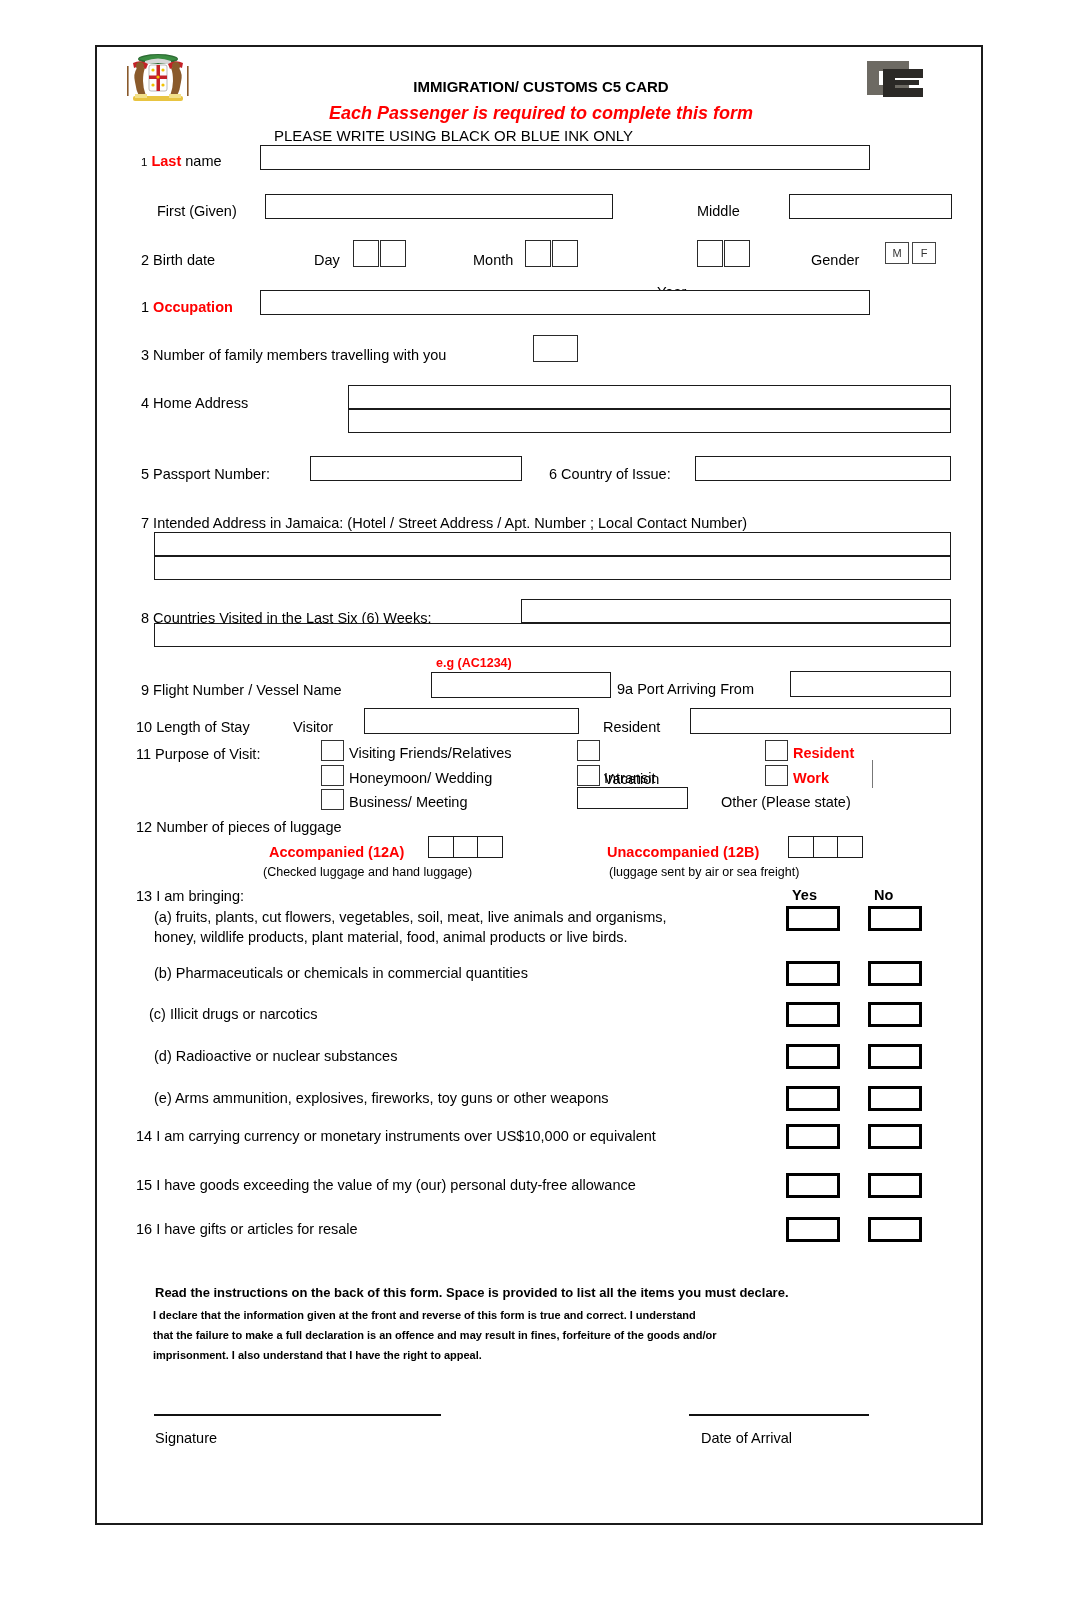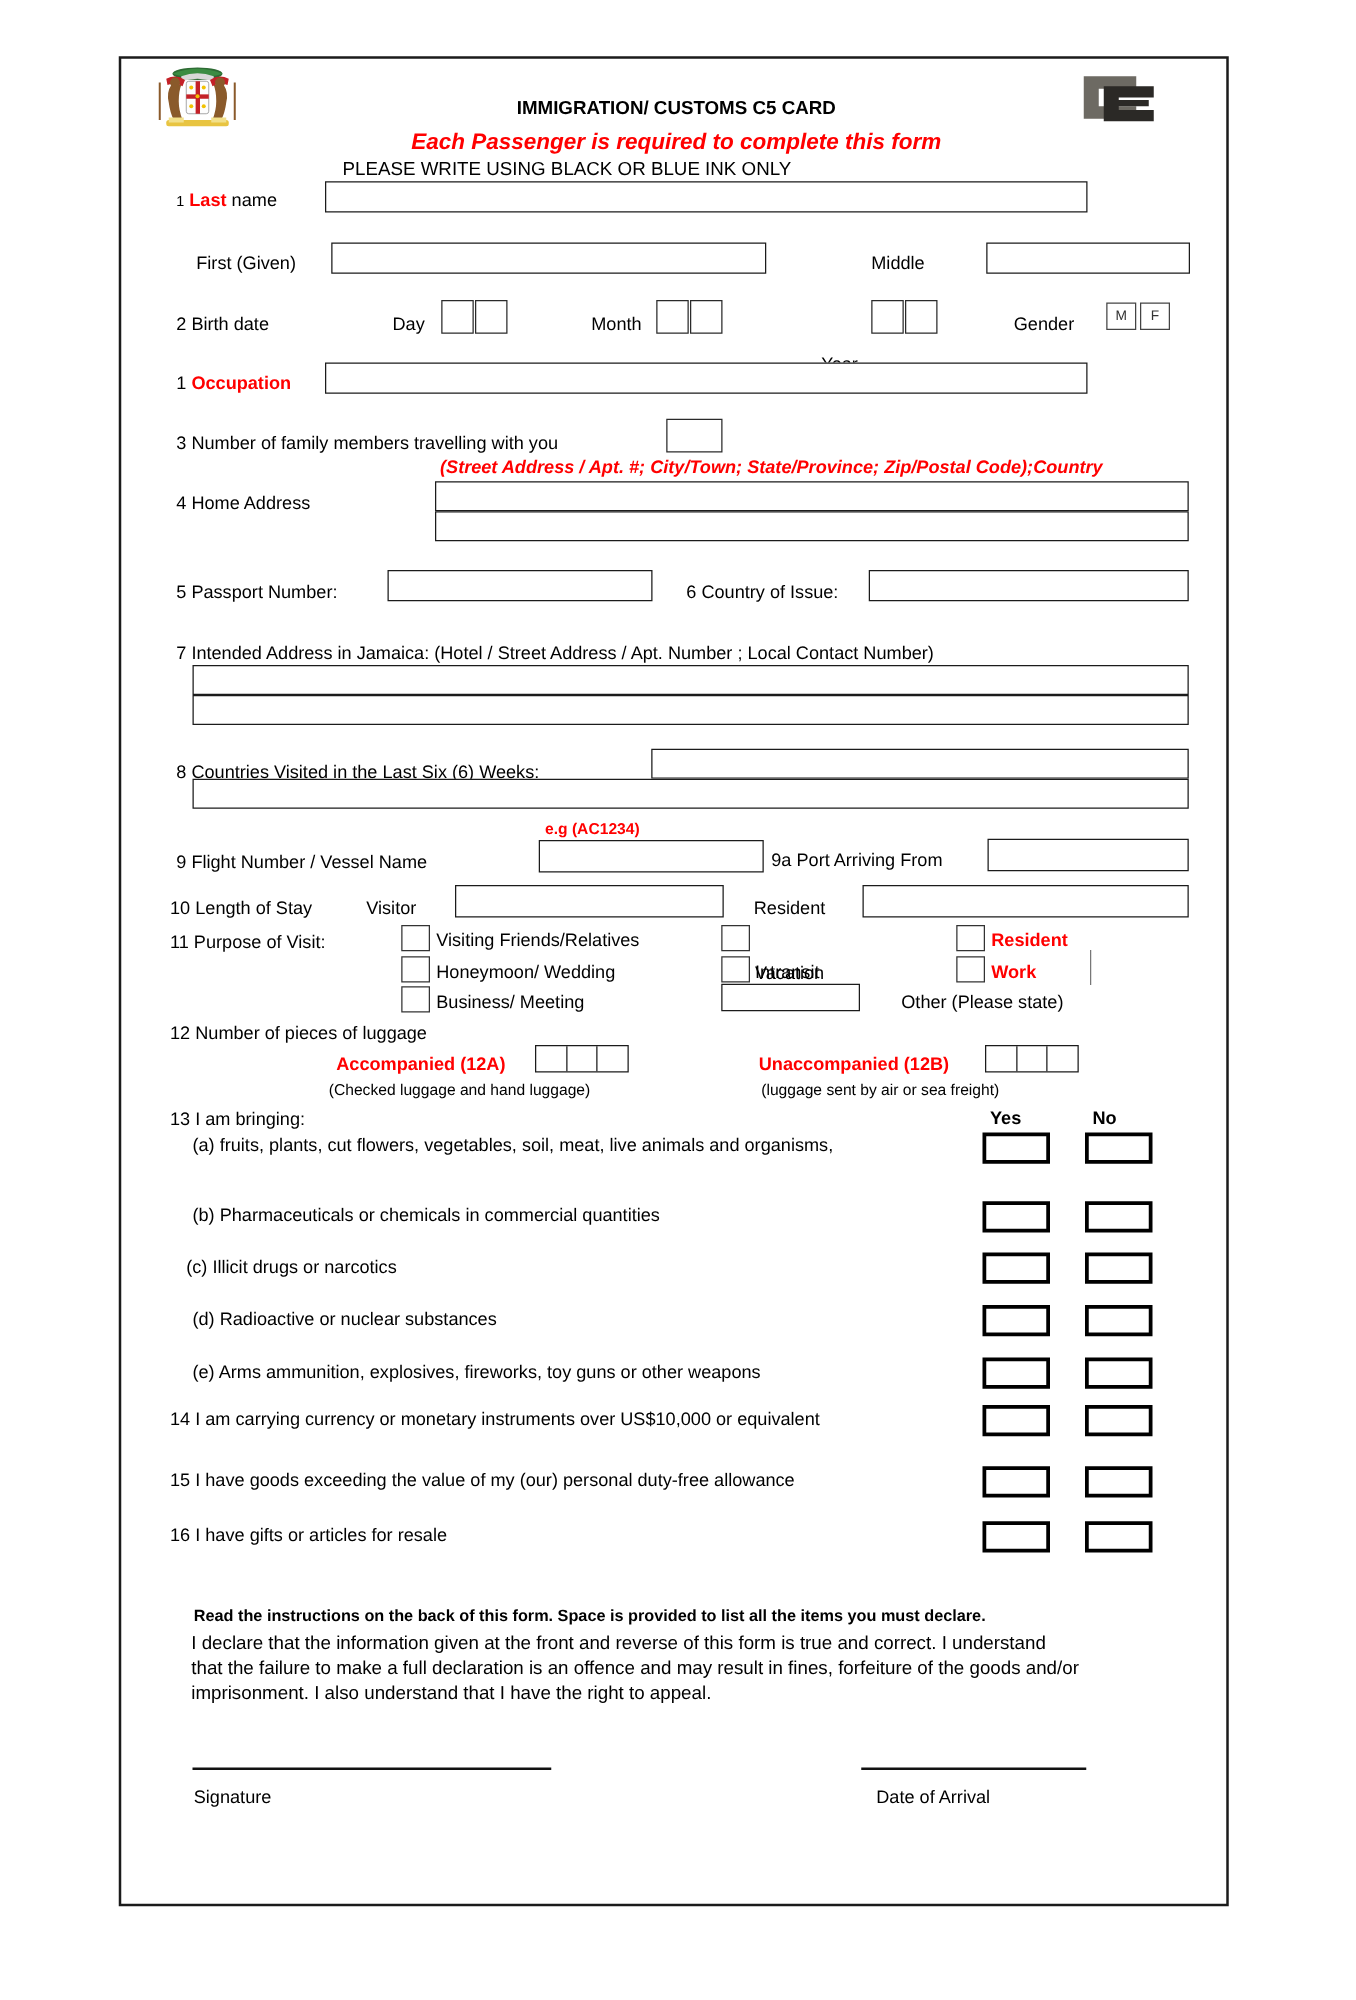--- a/index.html
+++ b/index.html
@@ -26,21 +26,21 @@
         font-size:11px;color:#333;}
   .ctr{text-align:center;}
   .sigline{position:absolute;border-top:2px solid #111;}
   .vline{position:absolute;border-left:1.2px solid #777;}
   .hdr-title{font-size:14.5px;font-weight:bold;}
   .hdr-sub{font-size:15px;font-weight:bold;}
   .hdr-ital{font-size:18px;font-weight:bold;font-style:italic;color:#ff0000;}
   .hdr-ink{font-size:15px;}
   .small{font-size:12.5px;}
   .smaller{font-size:11.5px;}
-  .decl{font-size:15px;line-height:20px;}
+  .decl{font-size:11px;line-height:20px;font-weight:bold;}
   .decl-b{font-size:13px;font-weight:bold;}
   #coat{position:absolute;left:18px;top:3px;width:86px;height:56px;}
   #celogo{position:absolute;left:760px;top:8px;width:76px;height:46px;}
 </style>
 </head>
 <body>
 
 <div id="page">
 
   <div id="coat">
@@ -117,21 +117,20 @@
     <span class="red lbl-b">Occupation</span>
   </div>
   <div class="fld" style="left:163px;top:243px;width:610px;height:25px;"></div>
 
   <div class="abs lbl" style="left:44px;top:300px;">
     <span>3</span>
     <span>Number of family members travelling with you</span>
   </div>
   <div class="thinfld" style="left:436px;top:288px;width:45px;height:27px;"></div>
 
-  <div class="abs hdr-ital" style="left:255px;top:319px;font-size:14.5px;">(Street Address / Apt. #; City/Town; State/Province; Zip/Postal Code);Country</div>
   <div class="abs lbl" style="left:44px;top:348px;">
     <span>4</span>
     <span>Home Address</span>
   </div>
   <div class="fld" style="left:251px;top:338px;width:603px;height:24px;"></div>
   <div class="fld" style="left:251px;top:362px;width:603px;height:24px;"></div>
 
   <div class="abs lbl" style="left:44px;top:419px;">
     <span>5</span>
     <span>Passport Number:</span>
@@ -224,20 +223,21 @@
 
   <div class="abs lbl lbl-b" style="left:695px;top:840px;">Yes</div>
   <div class="abs lbl lbl-b" style="left:777px;top:840px;">No</div>
 
   <div class="abs lbl" style="left:39px;top:841px;">
     <span>13</span>
     <span>I am bringing:</span>
   </div>
 
   <div class="abs lbl" style="left:57px;top:862px;">(a)  fruits, plants, cut flowers, vegetables, soil, meat, live animals and organisms,</div>
+  <div class="abs lbl" style="left:57px;top:882px;">honey, wildlife products, plant material, food, animal products or live birds.</div>
   <div class="ynbox" style="left:689px;top:859px;"></div>
   <div class="ynbox" style="left:771px;top:859px;"></div>
 
   <div class="abs lbl" style="left:57px;top:918px;">(b) Pharmaceuticals or chemicals in commercial quantities</div>
   <div class="ynbox" style="left:689px;top:914px;"></div>
   <div class="ynbox" style="left:771px;top:914px;"></div>
 
   <div class="abs lbl" style="left:52px;top:959px;">(c) Illicit drugs or narcotics</div>
   <div class="ynbox" style="left:689px;top:955px;"></div>
   <div class="ynbox" style="left:771px;top:955px;"></div>

